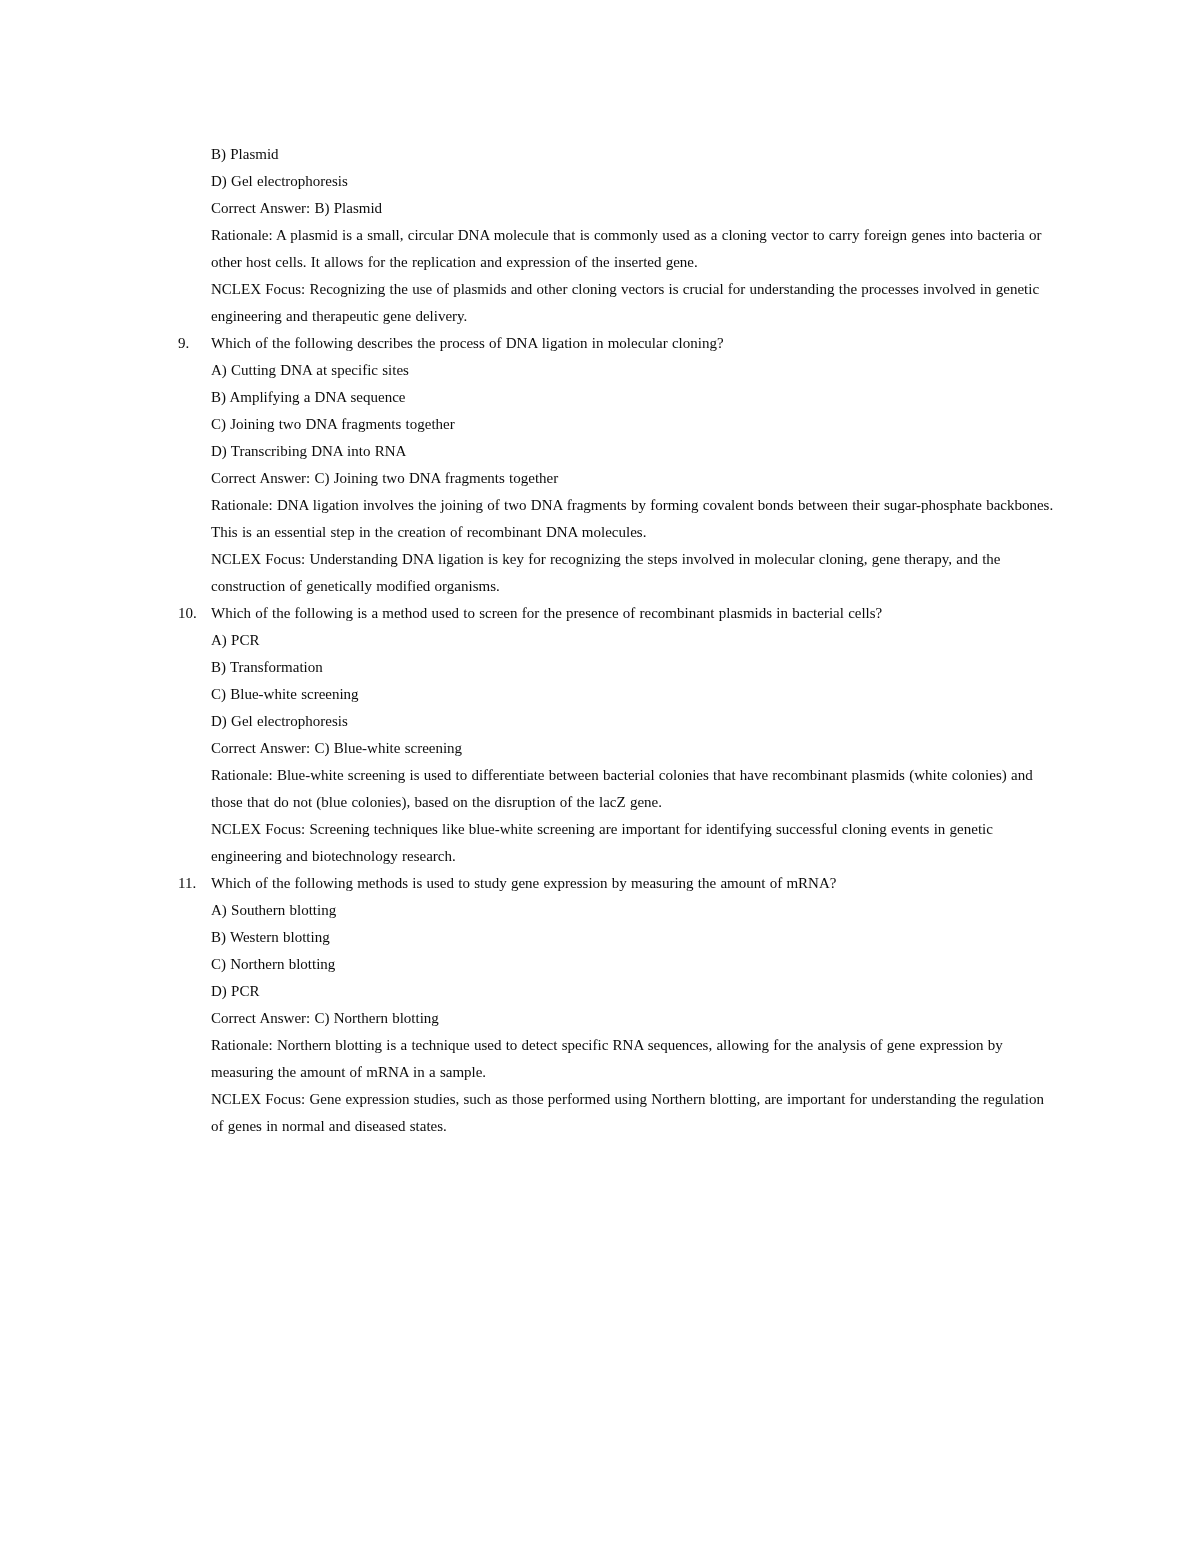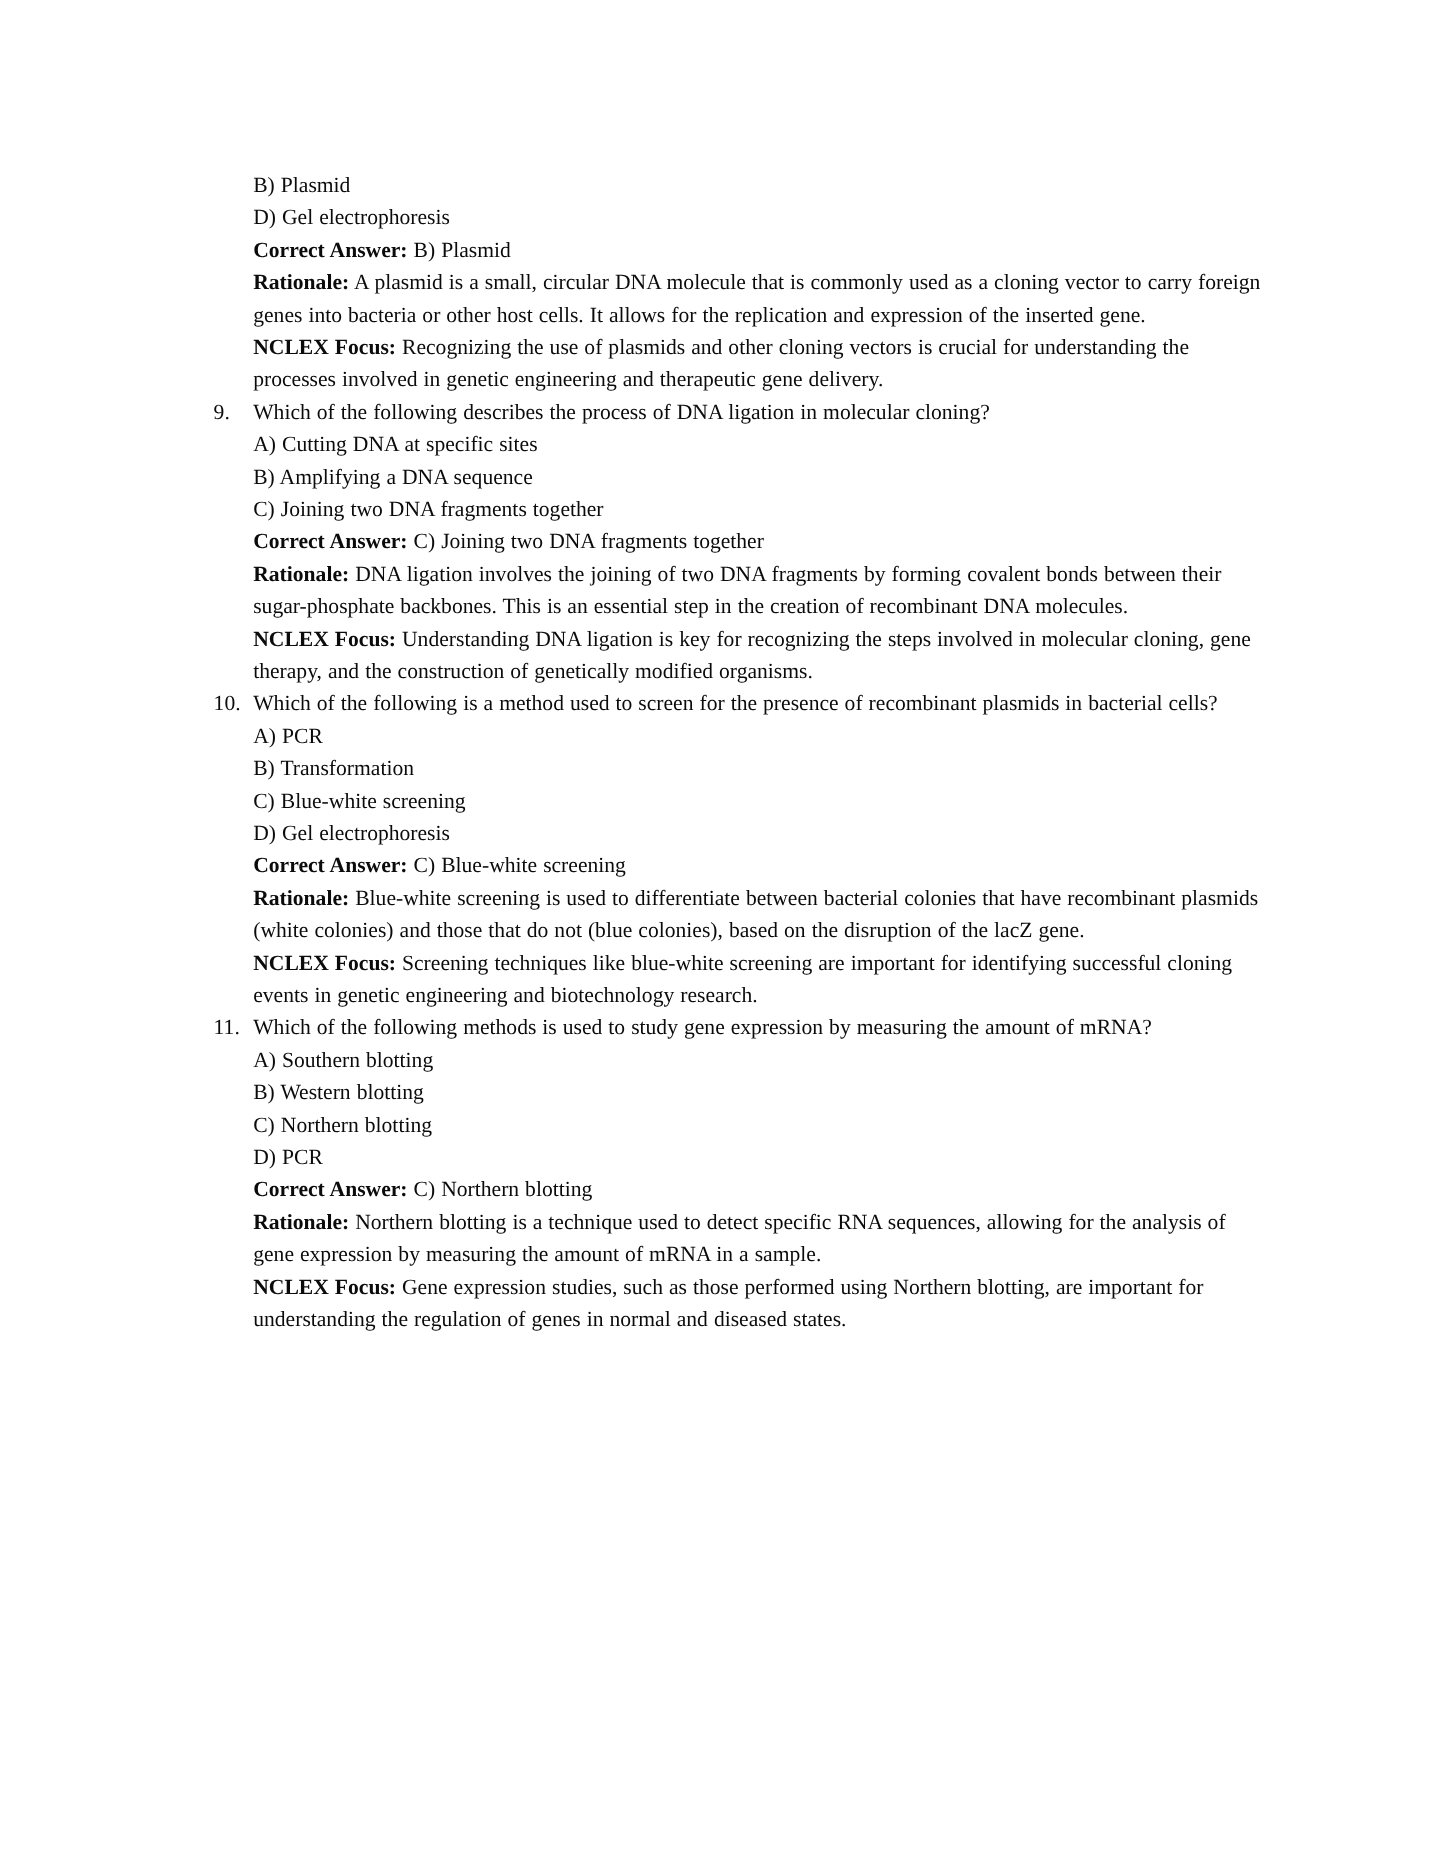--- a/index.html
+++ b/index.html
@@ -15,32 +15,32 @@
     width: 1200px;
     height: 1553px;
     background: #ffffff;
     overflow: hidden;
   }
   .doc {
     position: absolute;
     left: 211px;
     top: 141px;
     width: 843px;
-    font-size: 18px;
+    font-size: 15px;
     line-height: 27px;
   }
   .qblock { position: relative; }
   .qnum {
     position: absolute;
     left: -33px;
     top: 0;
   }
   .qtext { font-weight: normal; }
   .line, .para { word-spacing: 0.5px; }
-  strong { font-weight: bold; }
+  strong { font-weight: normal; }
 </style>
 </head>
 <body>
 
 <div class="page">
   <main class="doc">
 
     <section class="qblock">
       <div class="line">B) Plasmid</div>
       <div class="line">D) Gel electrophoresis</div>
@@ -48,20 +48,21 @@
       <p class="para"><strong>Rationale:</strong><span> A plasmid is a small, circular DNA molecule that is commonly used as a cloning vector to carry foreign genes into bacteria or other host cells. It allows for the replication and expression of the inserted gene.</span></p>
       <p class="para"><strong>NCLEX Focus:</strong><span> Recognizing the use of plasmids and other cloning vectors is crucial for understanding the processes involved in genetic engineering and therapeutic gene delivery.</span></p>
     </section>
 
     <section class="qblock">
       <span class="qnum">9.</span>
       <p class="para qtext">Which of the following describes the process of DNA ligation in molecular cloning?</p>
       <div class="line">A) Cutting DNA at specific sites</div>
       <div class="line">B) Amplifying a DNA sequence</div>
       <div class="line">C) Joining two DNA fragments together</div>
+      <div class="line">D) Transcribing DNA into RNA</div>
       <p class="para"><strong>Correct Answer:</strong><span> C) Joining two DNA fragments together</span></p>
       <p class="para"><strong>Rationale:</strong><span> DNA ligation involves the joining of two DNA fragments by forming covalent bonds between their sugar-phosphate backbones. This is an essential step in the creation of recombinant DNA molecules.</span></p>
       <p class="para"><strong>NCLEX Focus:</strong><span> Understanding DNA ligation is key for recognizing the steps involved in molecular cloning, gene therapy, and the construction of genetically modified organisms.</span></p>
     </section>
 
     <section class="qblock">
       <span class="qnum">10.</span>
       <p class="para qtext">Which of the following is a method used to screen for the presence of recombinant plasmids in bacterial cells?</p>
       <div class="line">A) PCR</div>
       <div class="line">B) Transformation</div>

